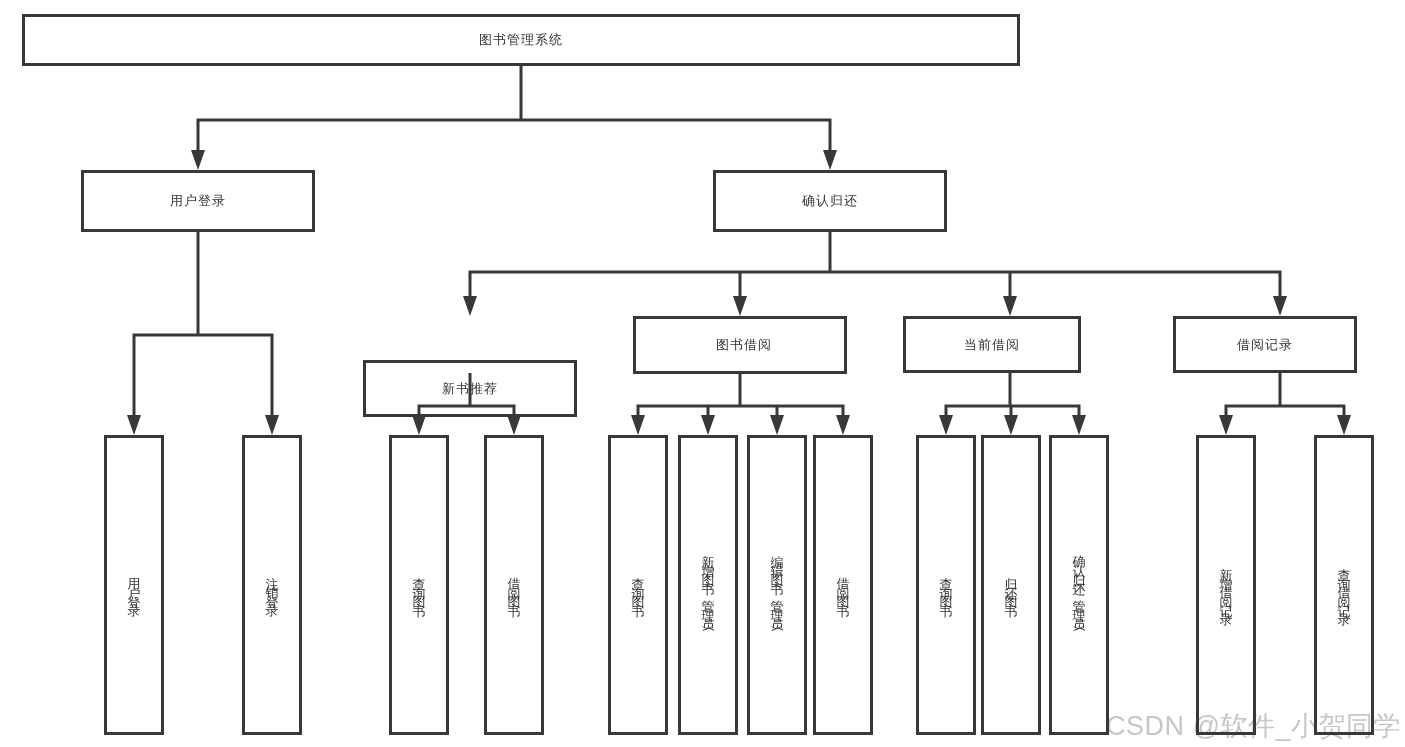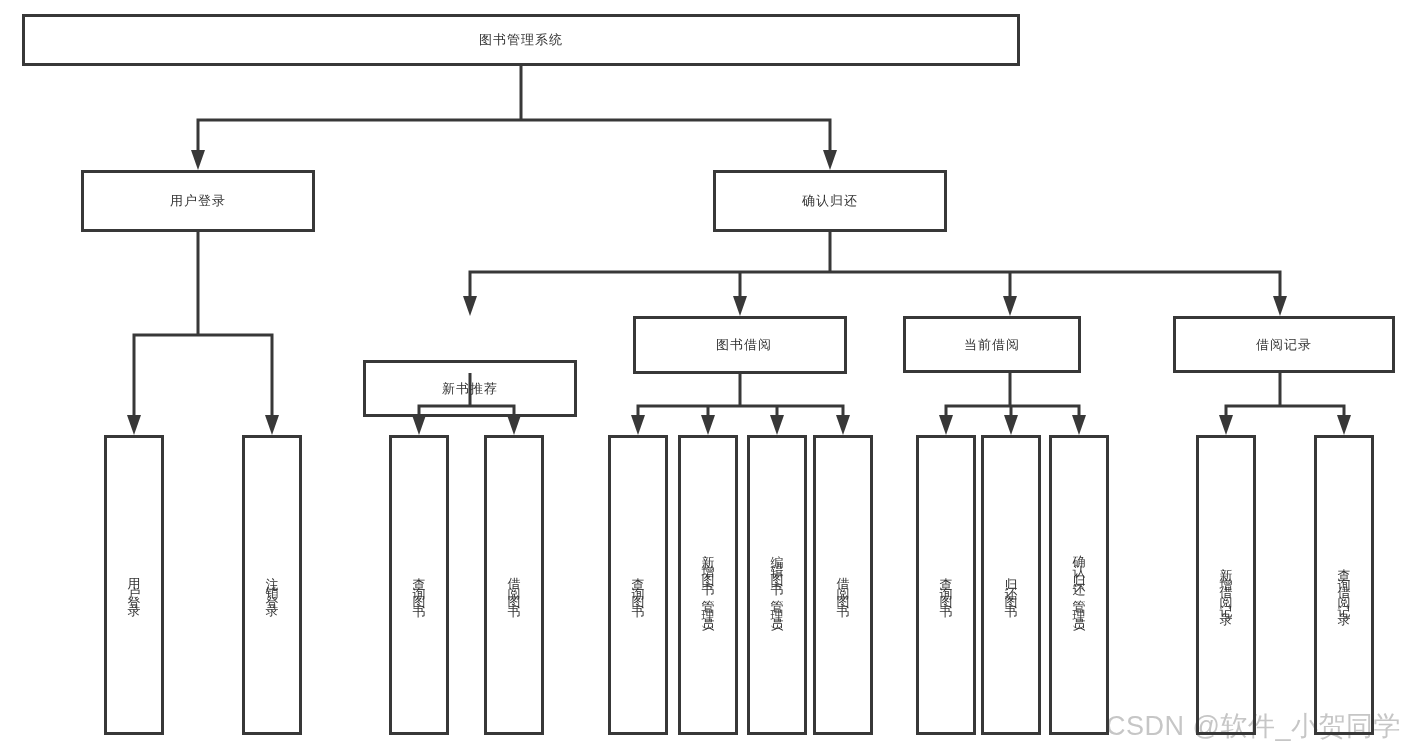--- a/index.html
+++ b/index.html
@@ -102,21 +102,21 @@
   </svg>
 
   <div class="node" style="left:22px; top:14px; width:998px; height:52px;">图书管理系统</div>
 
   <div class="node" style="left:81px; top:170px; width:234px; height:62px;">用户登录</div>
   <div class="node" style="left:713px; top:170px; width:234px; height:62px;">确认归还</div>
 
   <div class="node" style="left:363px; top:316px; width:214px; height:57px;margin-top:44px;">新书推荐</div>
   <div class="node" style="left:633px; top:316px; width:214px; height:58px;padding-left:8px;">图书借阅</div>
   <div class="node" style="left:903px; top:316px; width:178px; height:57px;">当前借阅</div>
-  <div class="node" style="left:1173px; top:316px; width:222px; height:57px;">借阅记录</div>
+  <div class="node" style="left:1173px; top:316px; width:184px; height:57px;">借阅记录</div>
 
   <div class="node vert" style="left:104px; top:435px; width:60px; height:300px;">用户登录</div>
   <div class="node vert" style="left:242px; top:435px; width:60px; height:300px;">注销登录</div>
 
   <div class="node vert" style="left:389px; top:435px; width:60px; height:300px;">查询图书</div>
   <div class="node vert" style="left:484px; top:435px; width:60px; height:300px;">借阅图书</div>
 
   <div class="node vert" style="left:608px; top:435px; width:60px; height:300px;">查询图书</div>
   <div class="node vert" style="left:678px; top:435px; width:60px; height:300px;">新增图书（管理员）</div>
   <div class="node vert" style="left:747px; top:435px; width:60px; height:300px;">编辑图书（管理员）</div>

